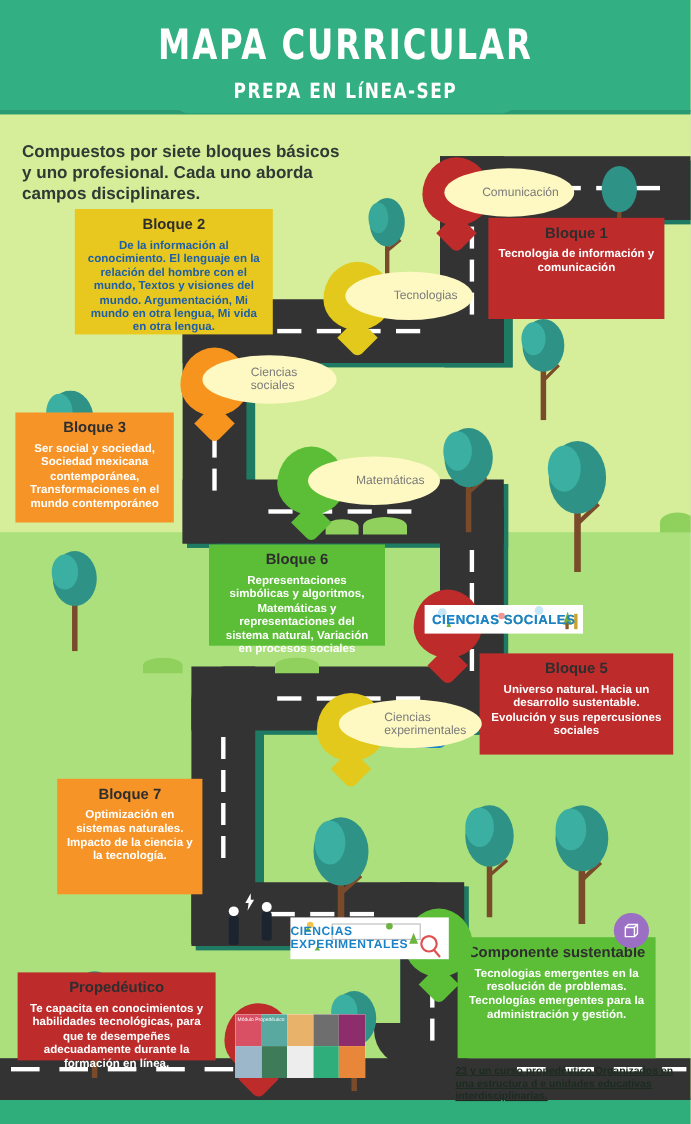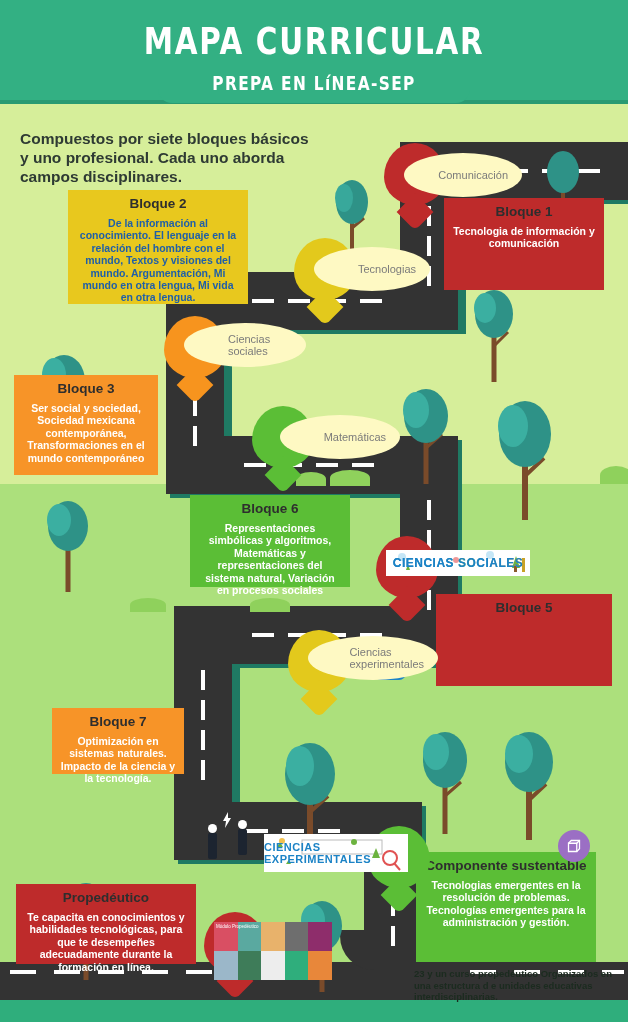--- a/index.html
+++ b/index.html
@@ -69,21 +69,21 @@
   
   .collage{position:absolute;display:grid;overflow:hidden;background:#fff;}
   .collage div{width:100%;height:100%;}
   .collage .cap{position:absolute;left:2px;top:2px;font-size:4.5px;color:#fff;z-index:3;}
 
   
   .post{position:absolute;width:9px;background:#1C2430;border-radius:2px;}
   .posthead{position:absolute;width:9px;height:9px;border-radius:50%;background:#fff;}
 
   .footnote{position:absolute;left:414px;top:968px;width:214px;color:#1B2B1F;
-    font-weight:bold;font-size:9.5px;line-height:1.22;}
+    font-weight:bold;font-size:9.5px;line-height:1.22;text-decoration:underline;}
 </style>
 </head>
 <body>
 
 <div id="page">
 
   <div class="band band-light"></div>
   <div class="band band-grass"></div>
   <div class="band band-header"></div>
   <div class="band band-header-line"></div>
@@ -294,24 +294,25 @@
     <div class="bb">Ser social y sociedad, Sociedad mexicana contemporánea, Transformaciones en el mundo contemporáneo</div>
   </div>
 
   <div class="box green" style="left:190px;top:495px;width:160px;height:92px;">
     <div class="bt">Bloque 6</div>
     <div class="bb">Representaciones simbólicas y algoritmos, Matemáticas y representaciones del sistema natural, Variación en procesos sociales</div>
   </div>
 
   <div class="box red" style="left:436px;top:594px;width:176px;height:92px;">
     <div class="bt">Bloque 5</div>
-  </div>
-
-
-  <div class="box orange" style="left:52px;top:708px;width:132px;height:66px;">
+    <div class="bb">Universo natural. Hacia un desarrollo sustentable. Evolución y sus repercusiones sociales</div>
+  </div>
+
+
+  <div class="box orange" style="left:52px;top:708px;width:132px;height:105px;">
     <div class="bt">Bloque 7</div>
     <div class="bb">Optimización en sistemas naturales. Impacto de la ciencia y la tecnología.</div>
   </div>
 
   <div class="box red" style="left:16px;top:884px;width:180px;height:80px;">
     <div class="bt">Propedéutico</div>
     <div class="bb">Te capacita en conocimientos y habilidades tecnológicas, para que te desempeñes adecuadamente durante la formación en línea.</div>
   </div>
 
   <div class="box green" style="left:416px;top:852px;width:180px;height:110px;">

